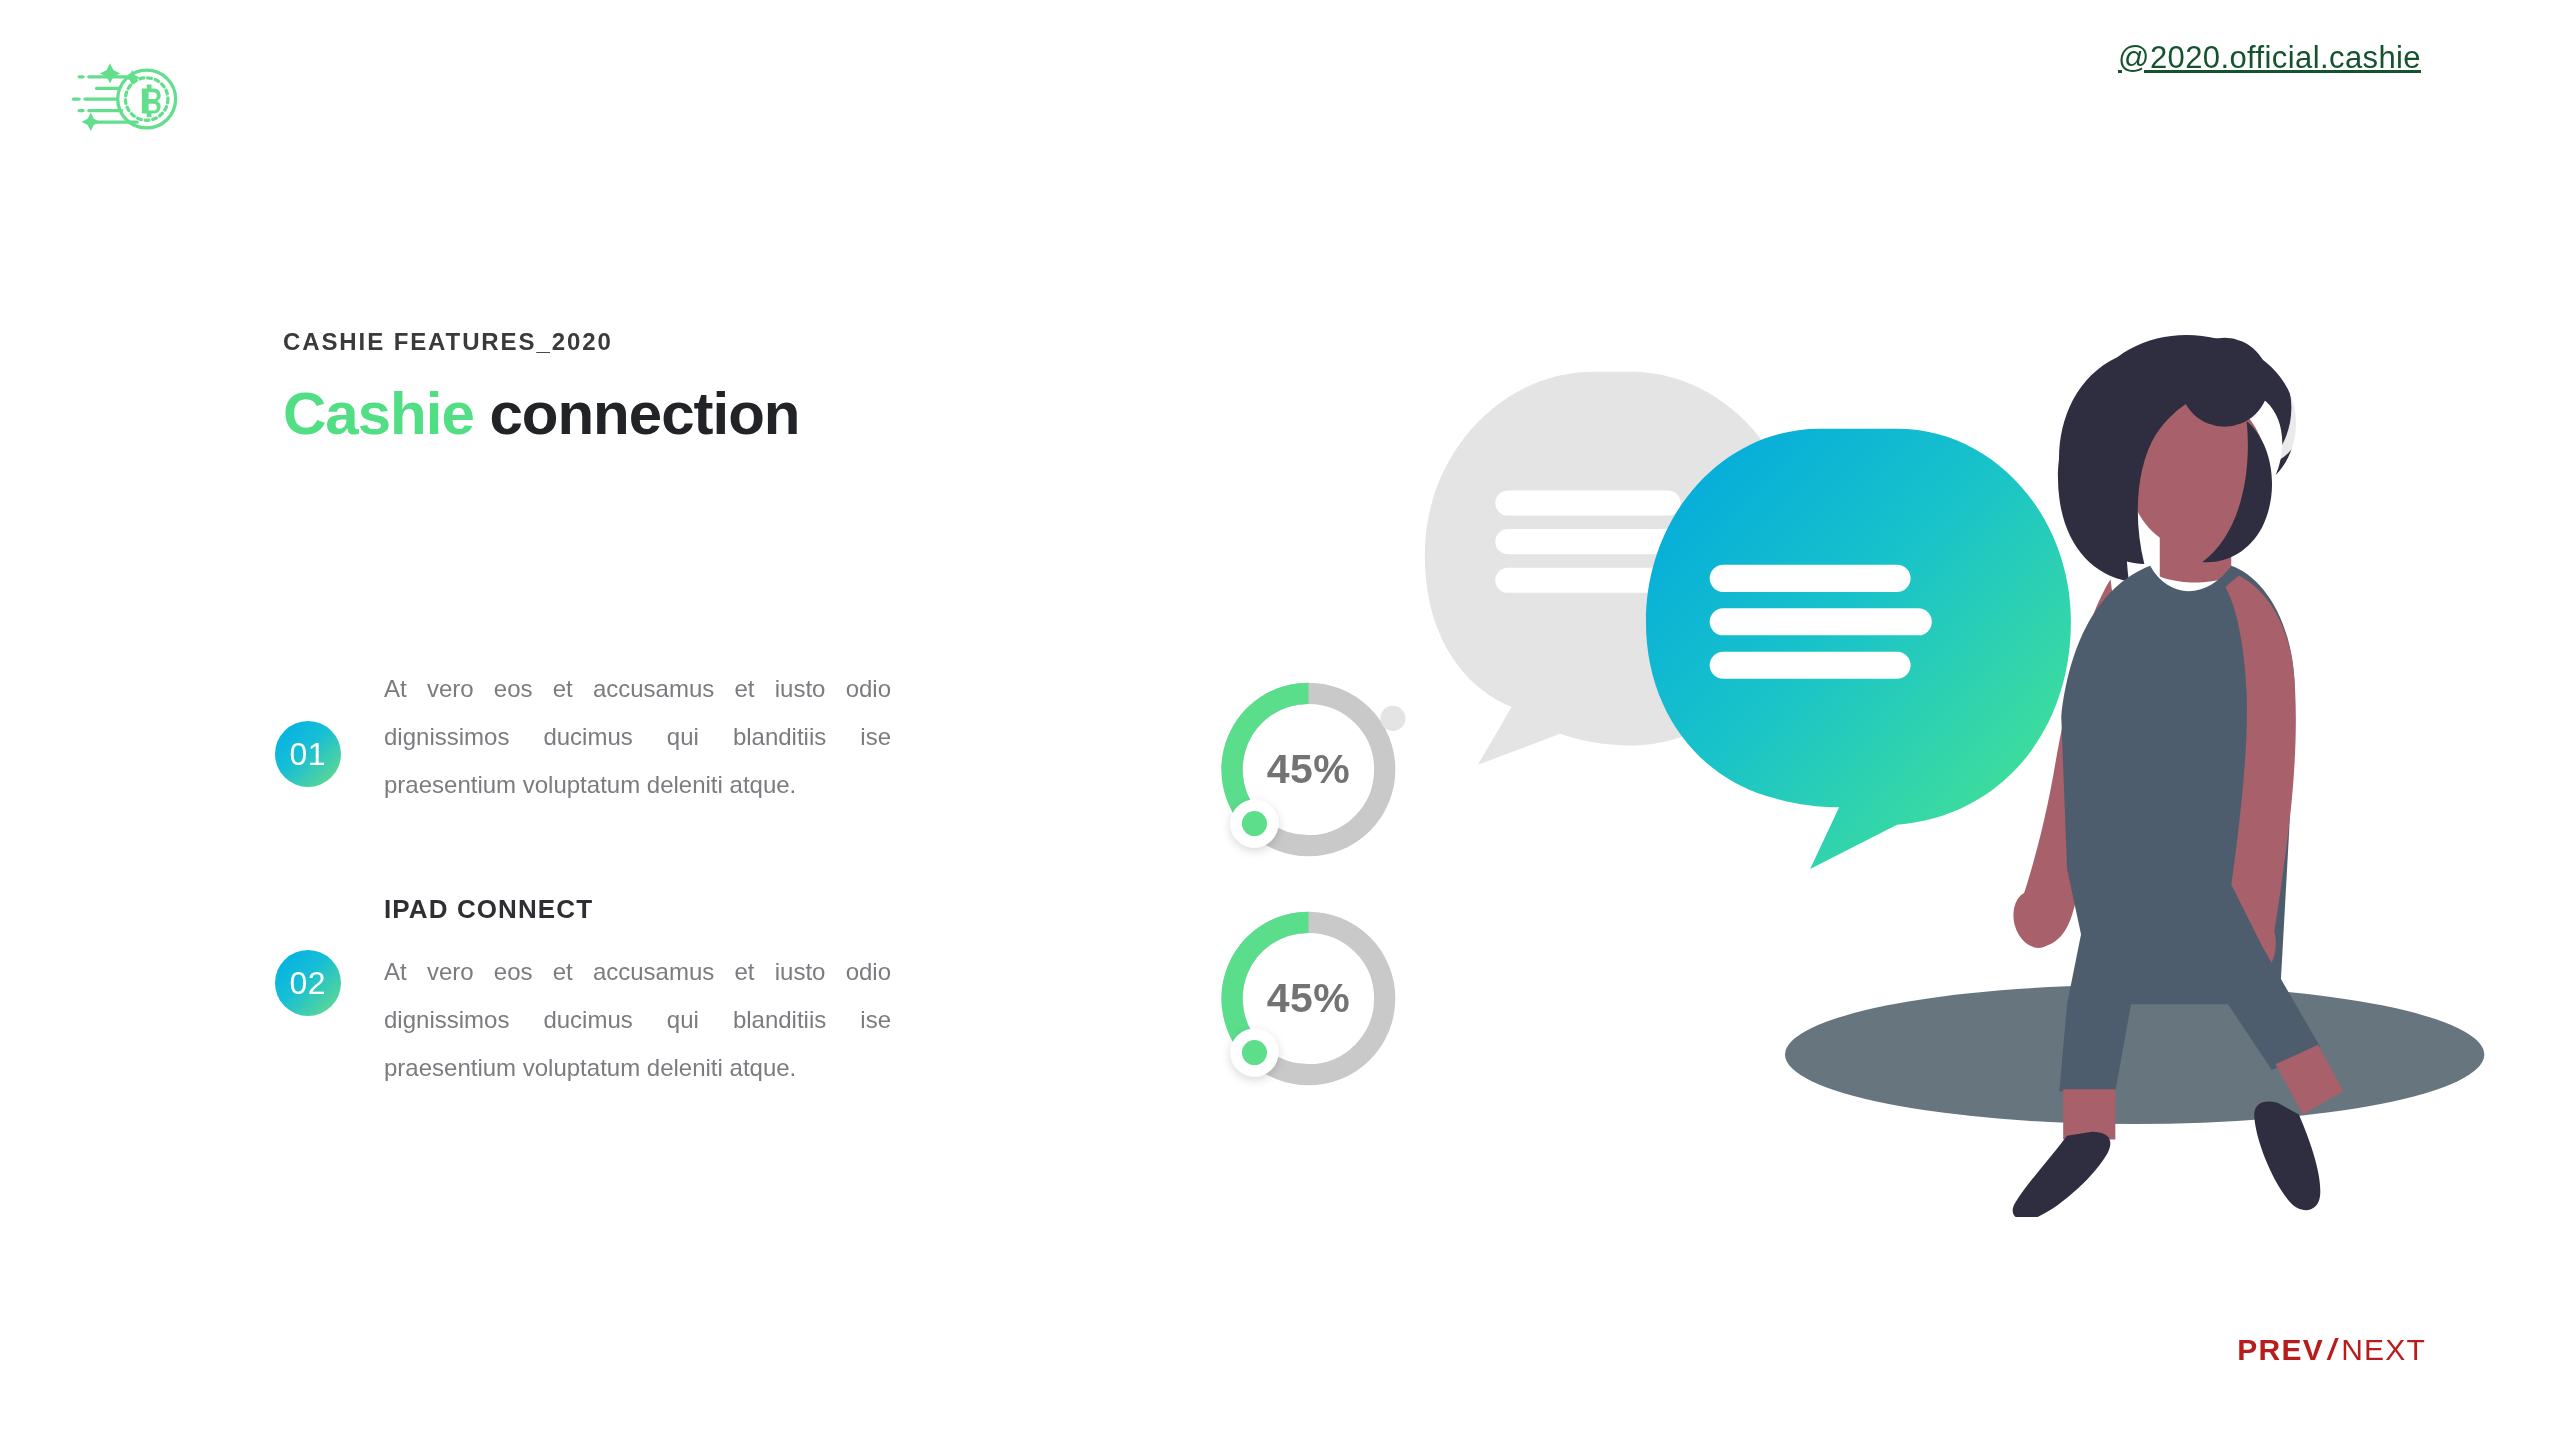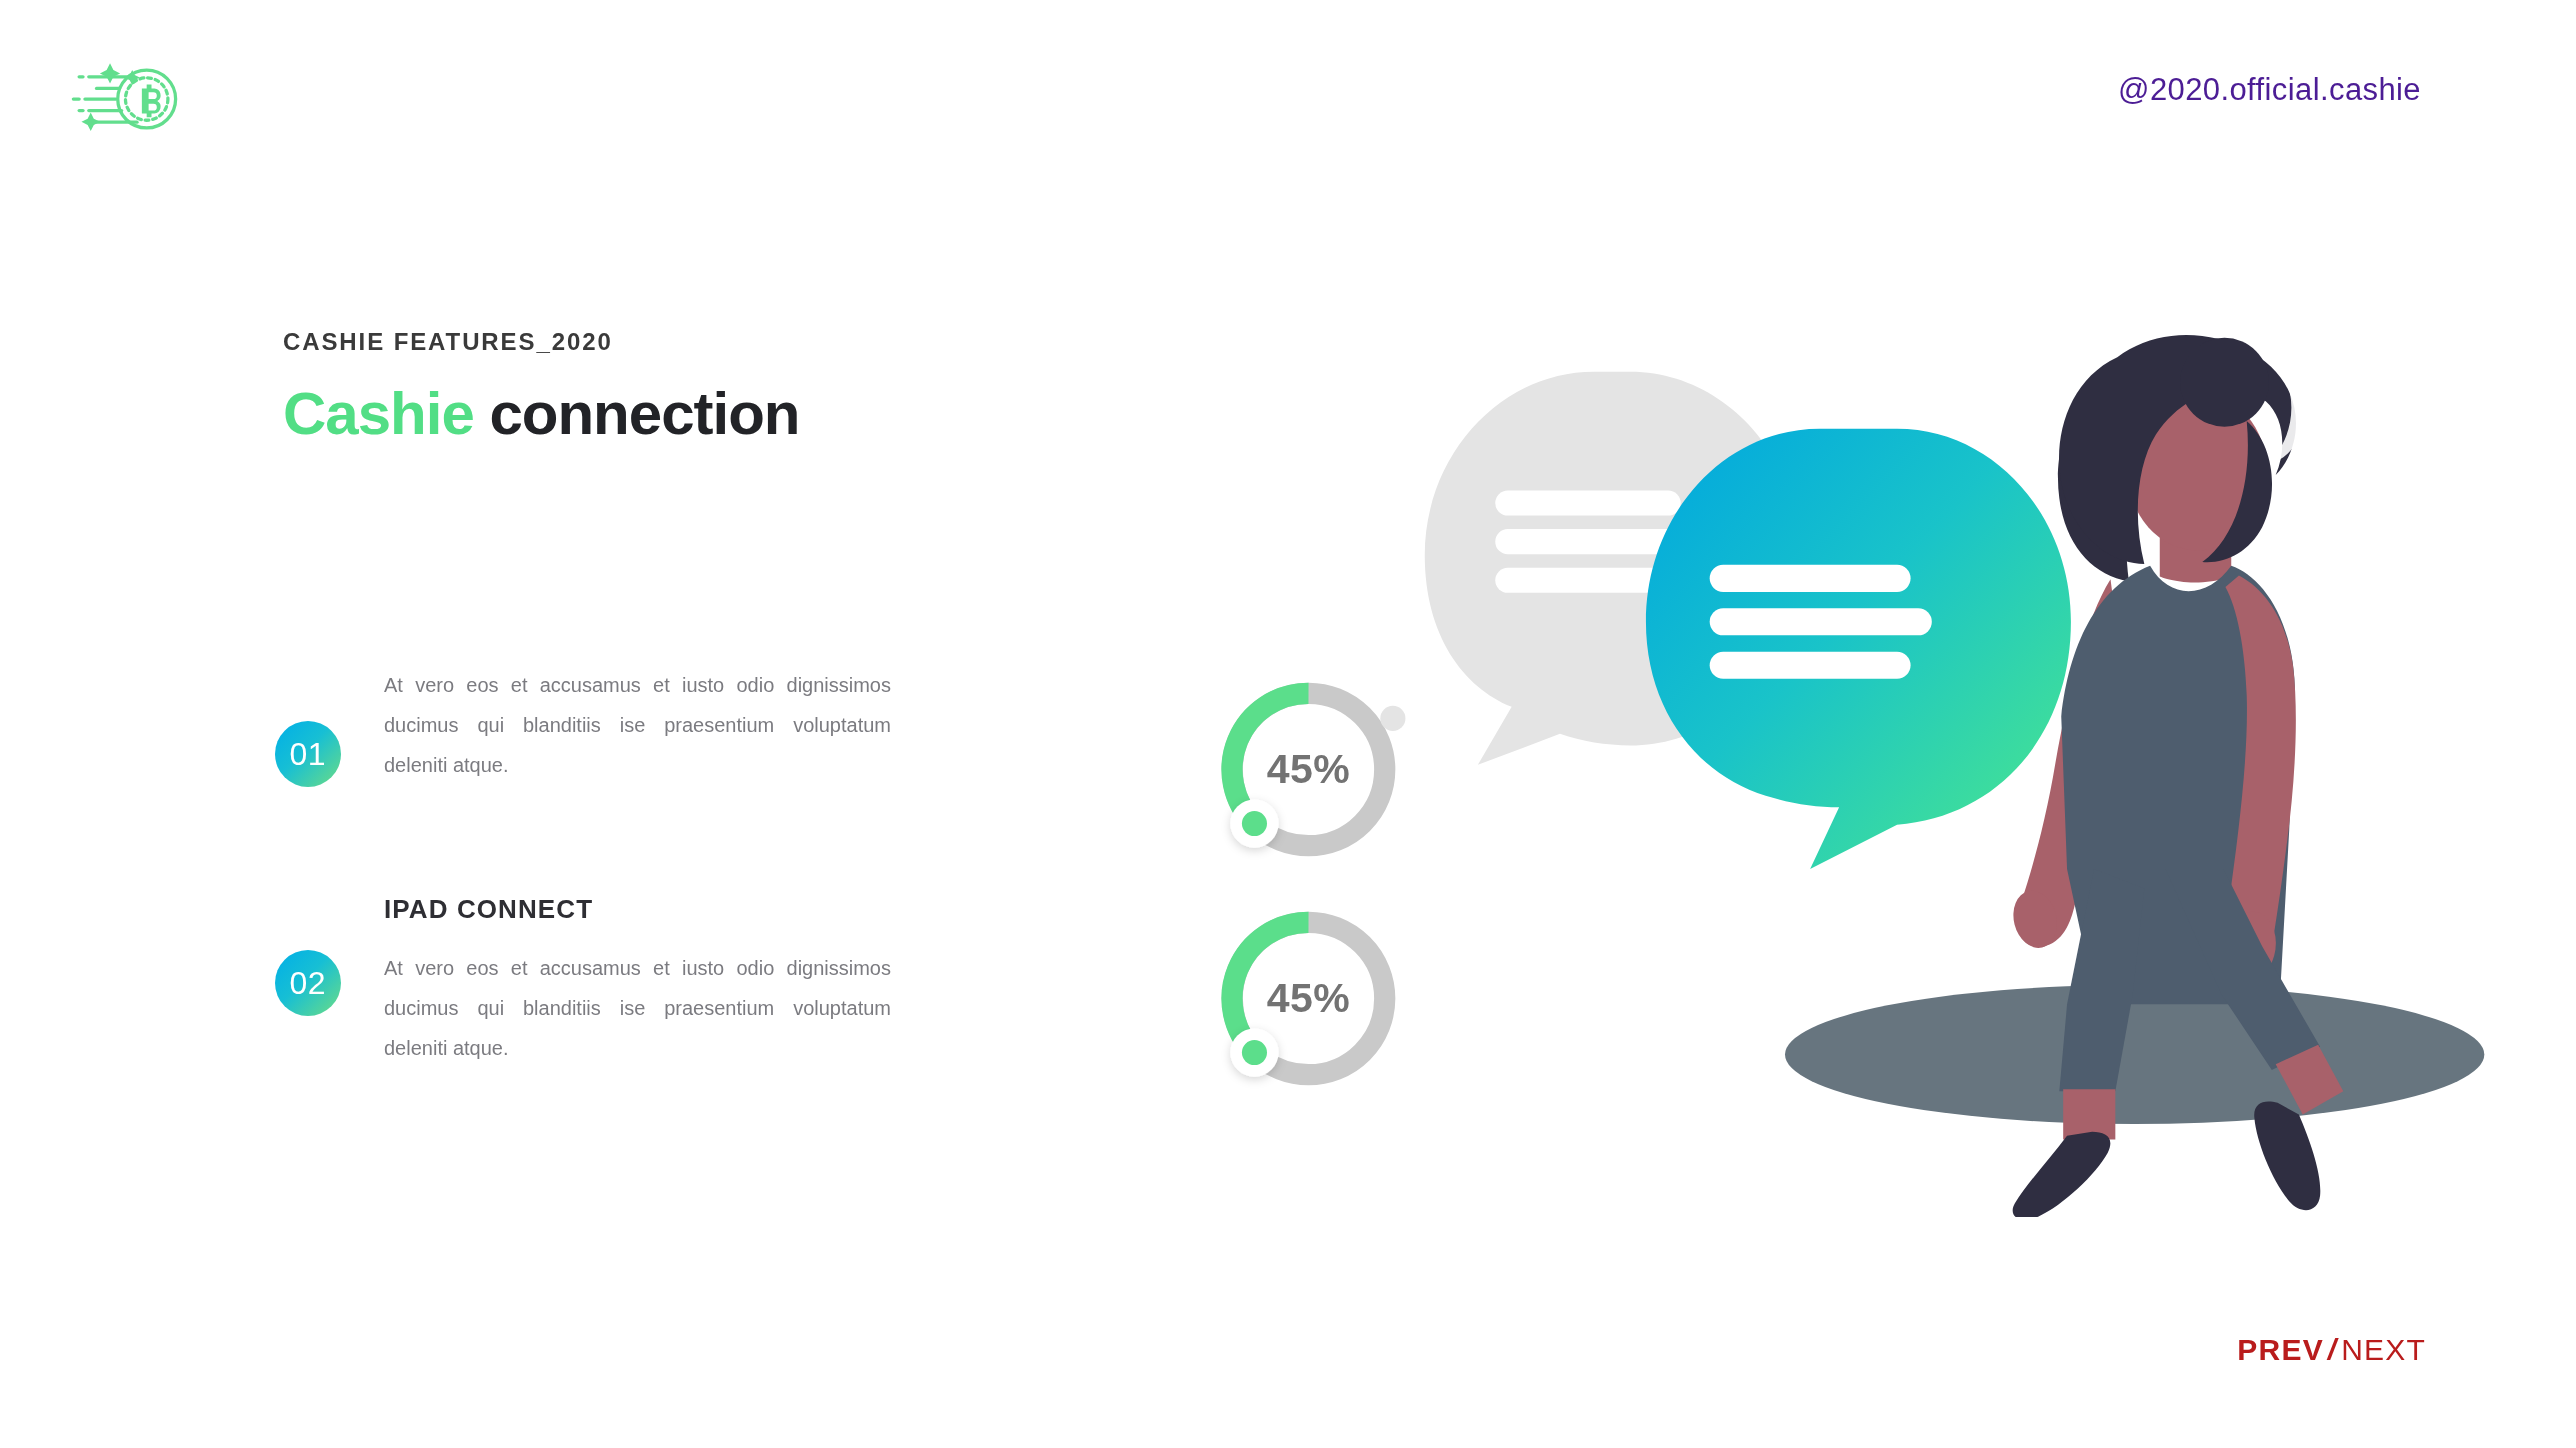--- a/index.html
+++ b/index.html
@@ -18,26 +18,27 @@
   
   .logo {
     position: absolute;
     left: 56px; top: 42px;
     width: 164px; height: 116px;
   }
 
   
   .handle {
     position: absolute;
-    right: 155px; top: 72px;
+    right: 155px; top: 40px;
     font-size: 31px;
     letter-spacing: 0.4px;
-    color: #4c1d95;
+    color: #14532d;
     font-family: "Liberation Sans", sans-serif;
     white-space: nowrap;
+    text-decoration: underline;
   }
 
   
   .left {
     position: absolute;
     left: 283px; top: 328px;
     width: 869px;
   }
   .eyebrow {
     font-size: 24px;
@@ -87,21 +88,21 @@
   }
   .feature-title {
     font-size: 26px;
     font-weight: bold;
     letter-spacing: 1.1px;
     color: #2E2E33;
     margin-bottom: 23px;
     white-space: nowrap;
   }
   .feature-text {
-    font-size: 20px;
+    font-size: 24px;
     line-height: 2.0;
     color: #7B7B80;
     text-align: justify;
   }
 
   
   .donut-wrap {
     position: absolute;
     left: 942px;
     top: 7.7px;

